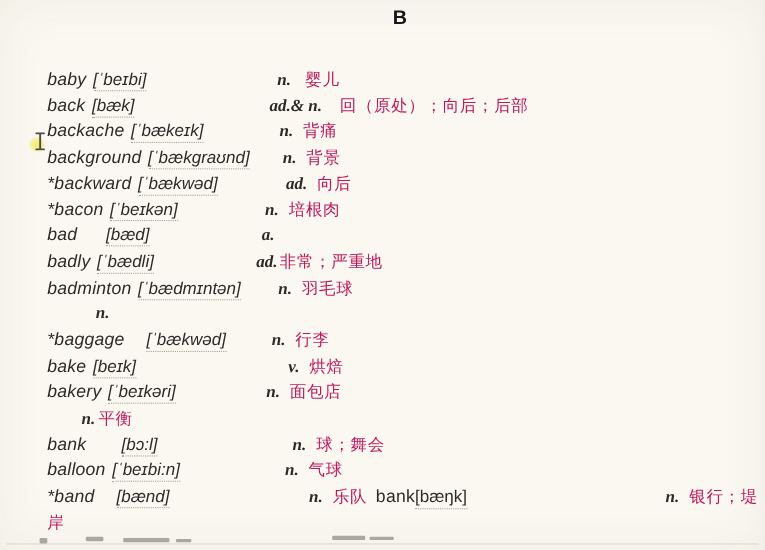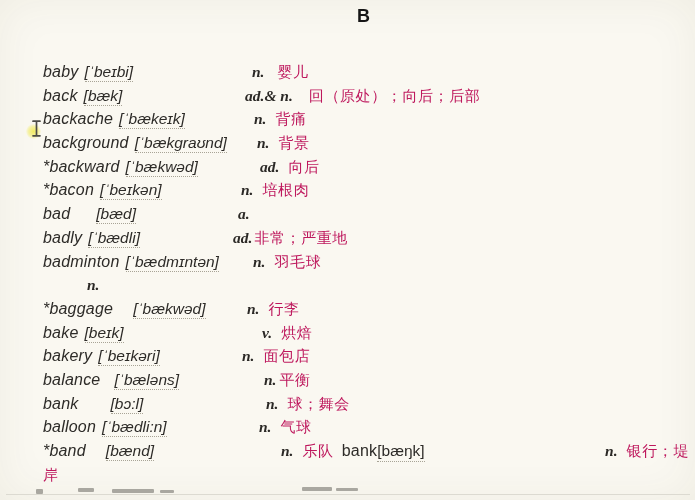--- a/index.html
+++ b/index.html
@@ -146,33 +146,32 @@
       <span class="mean">烘焙</span>
     </div>
 
     <div class="row">
       <span class="wp"><span class="word">bakery</span><span class="phon">[ˈbeɪkəri]</span></span>
       <span class="pos" style="margin-left:9px">n.</span>
       <span class="mean">面包店</span>
     </div>
 
     <div class="row">
-      <span class="wp"><span class="word">balance</span><span class="phon" style="margin-left:14px">[ˈbæləns]</span></span>
       <span class="pos" style="margin-left:31px">n.</span>
       <span class="mean" style="margin-left:3px">平衡</span>
     </div>
 
     <div class="row">
       <span class="wp"><span class="word">bank</span><span class="phon" style="margin-left:32px">[bɔ:l]</span></span>
       <span class="pos" style="margin-left:33px">n.</span>
       <span class="mean">球；舞会</span>
     </div>
 
     <div class="row">
-      <span class="wp"><span class="word">balloon</span><span class="phon">[ˈbædli:n]</span></span>
+      <span class="wp"><span class="word">balloon</span><span class="phon">[ˈbeɪbi:n]</span></span>
       <span class="pos" style="margin-left:26px">n.</span>
       <span class="mean">气球</span>
     </div>
 
     <div class="row">
       <span class="wp"><span class="word">*band</span><span class="phon" style="margin-left:20px">[bænd]</span></span>
       <span class="pos" style="margin-left:48px">n.</span>
       <span class="mean">乐队</span>
       <span class="word inline-word">bank</span>
         <span class="phon" style="margin-left:0">[bæŋk]</span>

